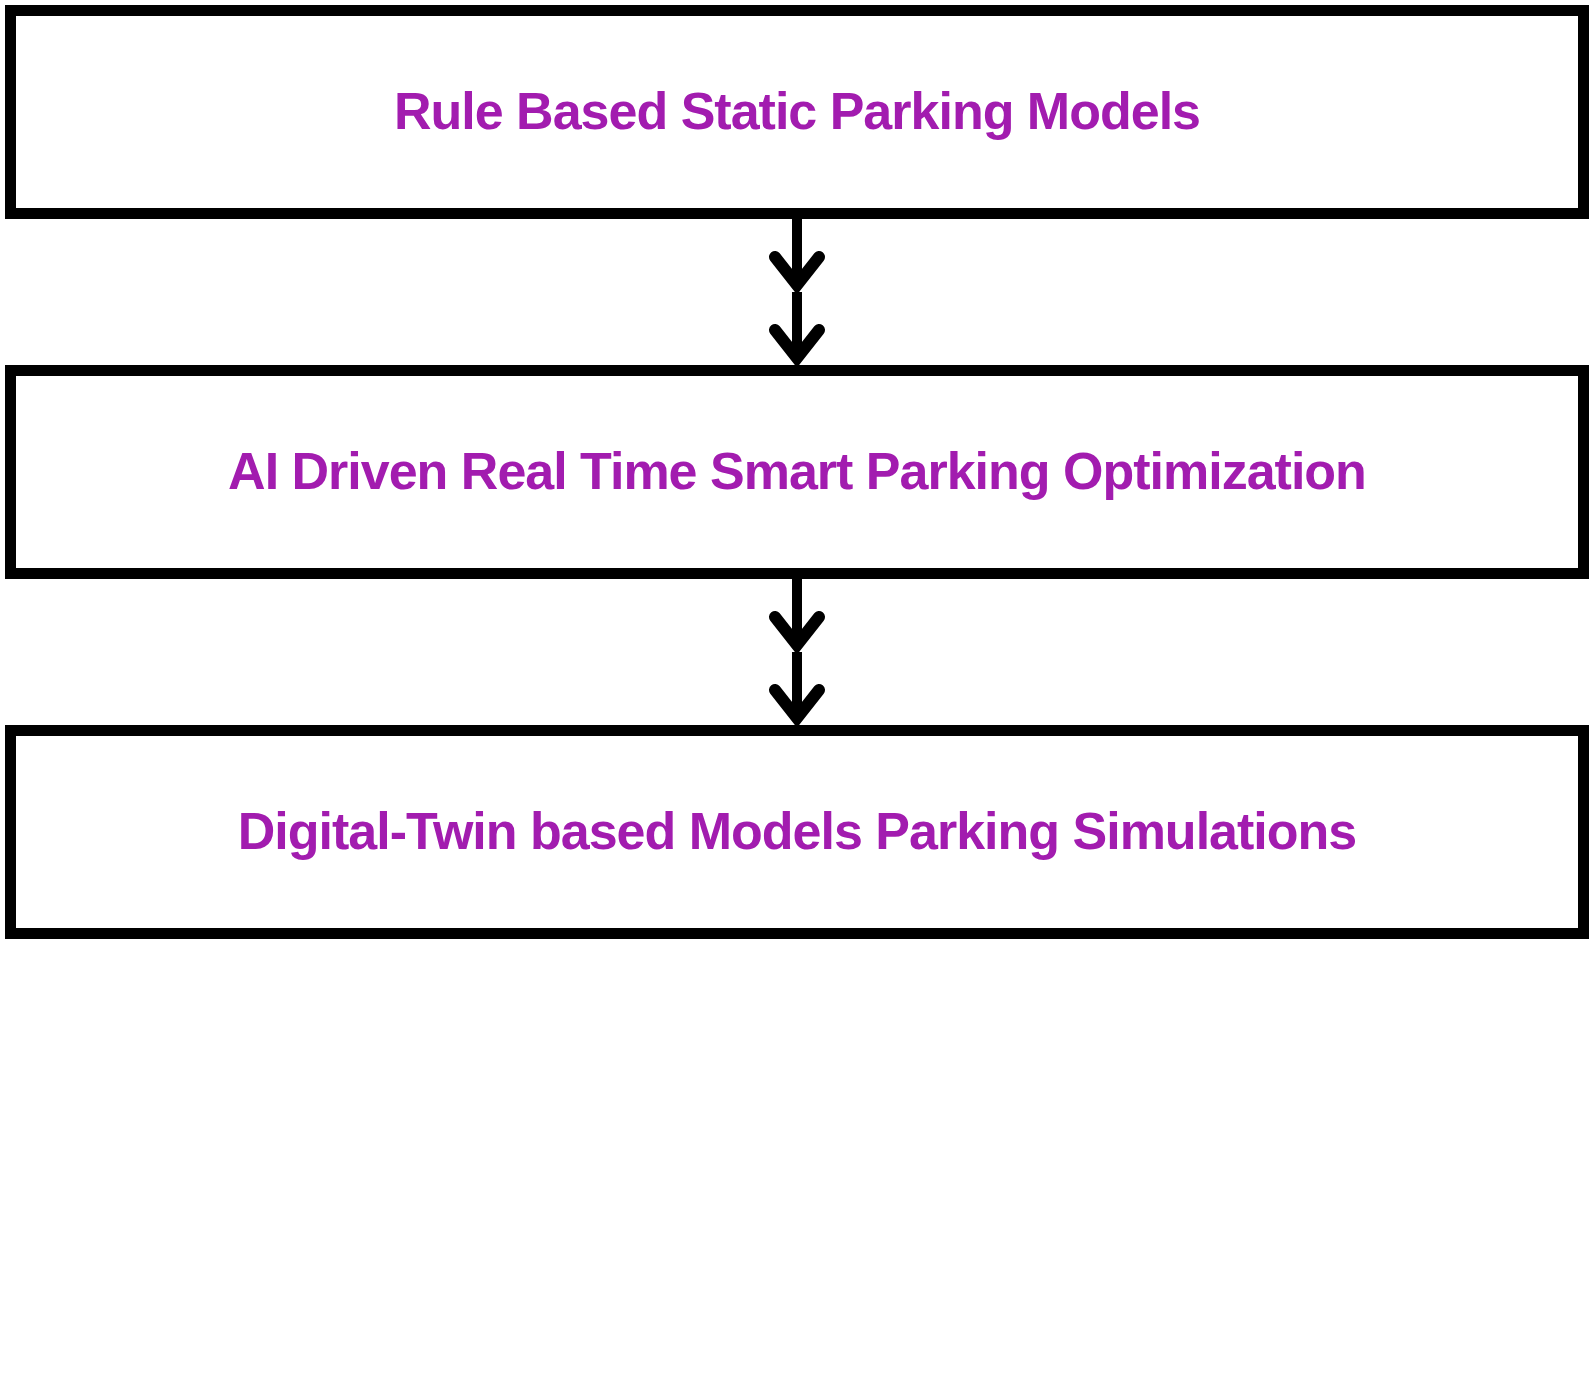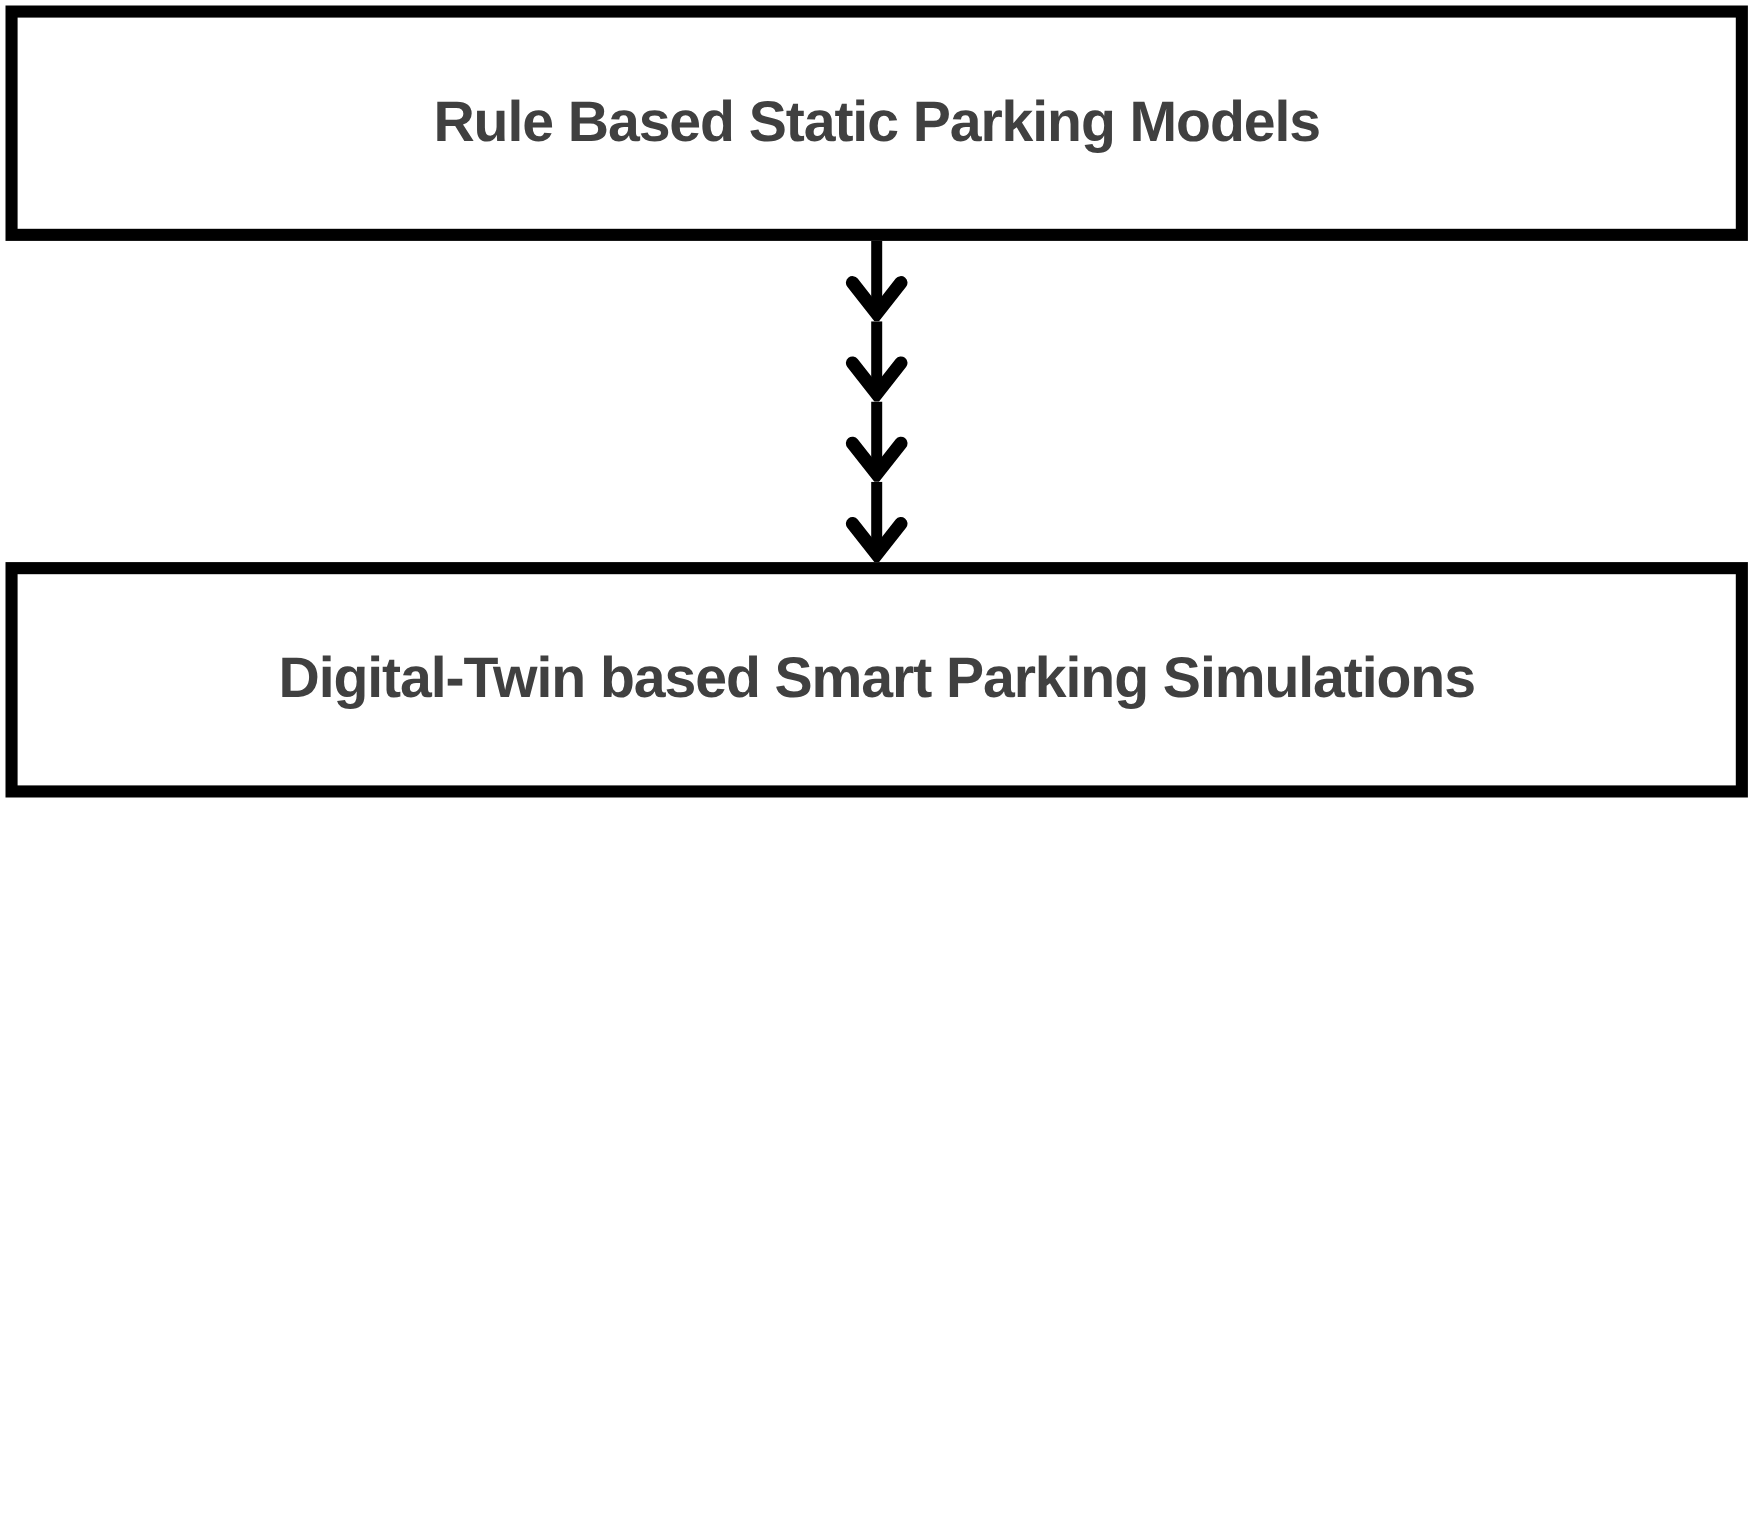--- a/index.html
+++ b/index.html
@@ -24,21 +24,21 @@
     border: 11px solid #000000;
     background: #ffffff;
     display: flex;
     align-items: center;
     justify-content: center;
     flex: 0 0 auto;
   }
   .flow-node .label {
     font-size: 52px;
     font-weight: bold;
-    color: #404040;
+    color: #a21caf;
     letter-spacing: -1px;
     text-align: center;
     line-height: 1.1;
     white-space: nowrap;
   }
   .connector {
     height: 73px;
     flex: 0 0 auto;
     display: flex;
     align-items: center;
@@ -65,33 +65,36 @@
   </div>
 
 
   <div class="connector">
     <svg width="64" height="73" viewBox="0 0 64 73">
       <line x1="32" y1="0" x2="32" y2="66" stroke="#000000" stroke-width="10"></line>
       <polyline points="10,38 32,66 54,38" fill="none" stroke="#000000" stroke-width="12" stroke-linecap="round" stroke-linejoin="miter"></polyline>
     </svg>
   </div>
 
+  <div class="flow-node">
+    <div class="label">AI Driven Real Time Smart Parking Optimization</div>
+  </div>
 
   <div class="connector">
     <svg width="64" height="73" viewBox="0 0 64 73">
       <line x1="32" y1="0" x2="32" y2="66" stroke="#000000" stroke-width="10"></line>
       <polyline points="10,38 32,66 54,38" fill="none" stroke="#000000" stroke-width="12" stroke-linecap="round" stroke-linejoin="miter"></polyline>
     </svg>
   </div>
 
 
   <div class="connector">
     <svg width="64" height="73" viewBox="0 0 64 73">
       <line x1="32" y1="0" x2="32" y2="66" stroke="#000000" stroke-width="10"></line>
       <polyline points="10,38 32,66 54,38" fill="none" stroke="#000000" stroke-width="12" stroke-linecap="round" stroke-linejoin="miter"></polyline>
     </svg>
   </div>
 
   <div class="flow-node">
-    <div class="label">Digital-Twin based Smart Parking Simulations</div>
+    <div class="label">Digital-Twin based Models Parking Simulations</div>
   </div>
 
 </div>
 
 </body></html>

